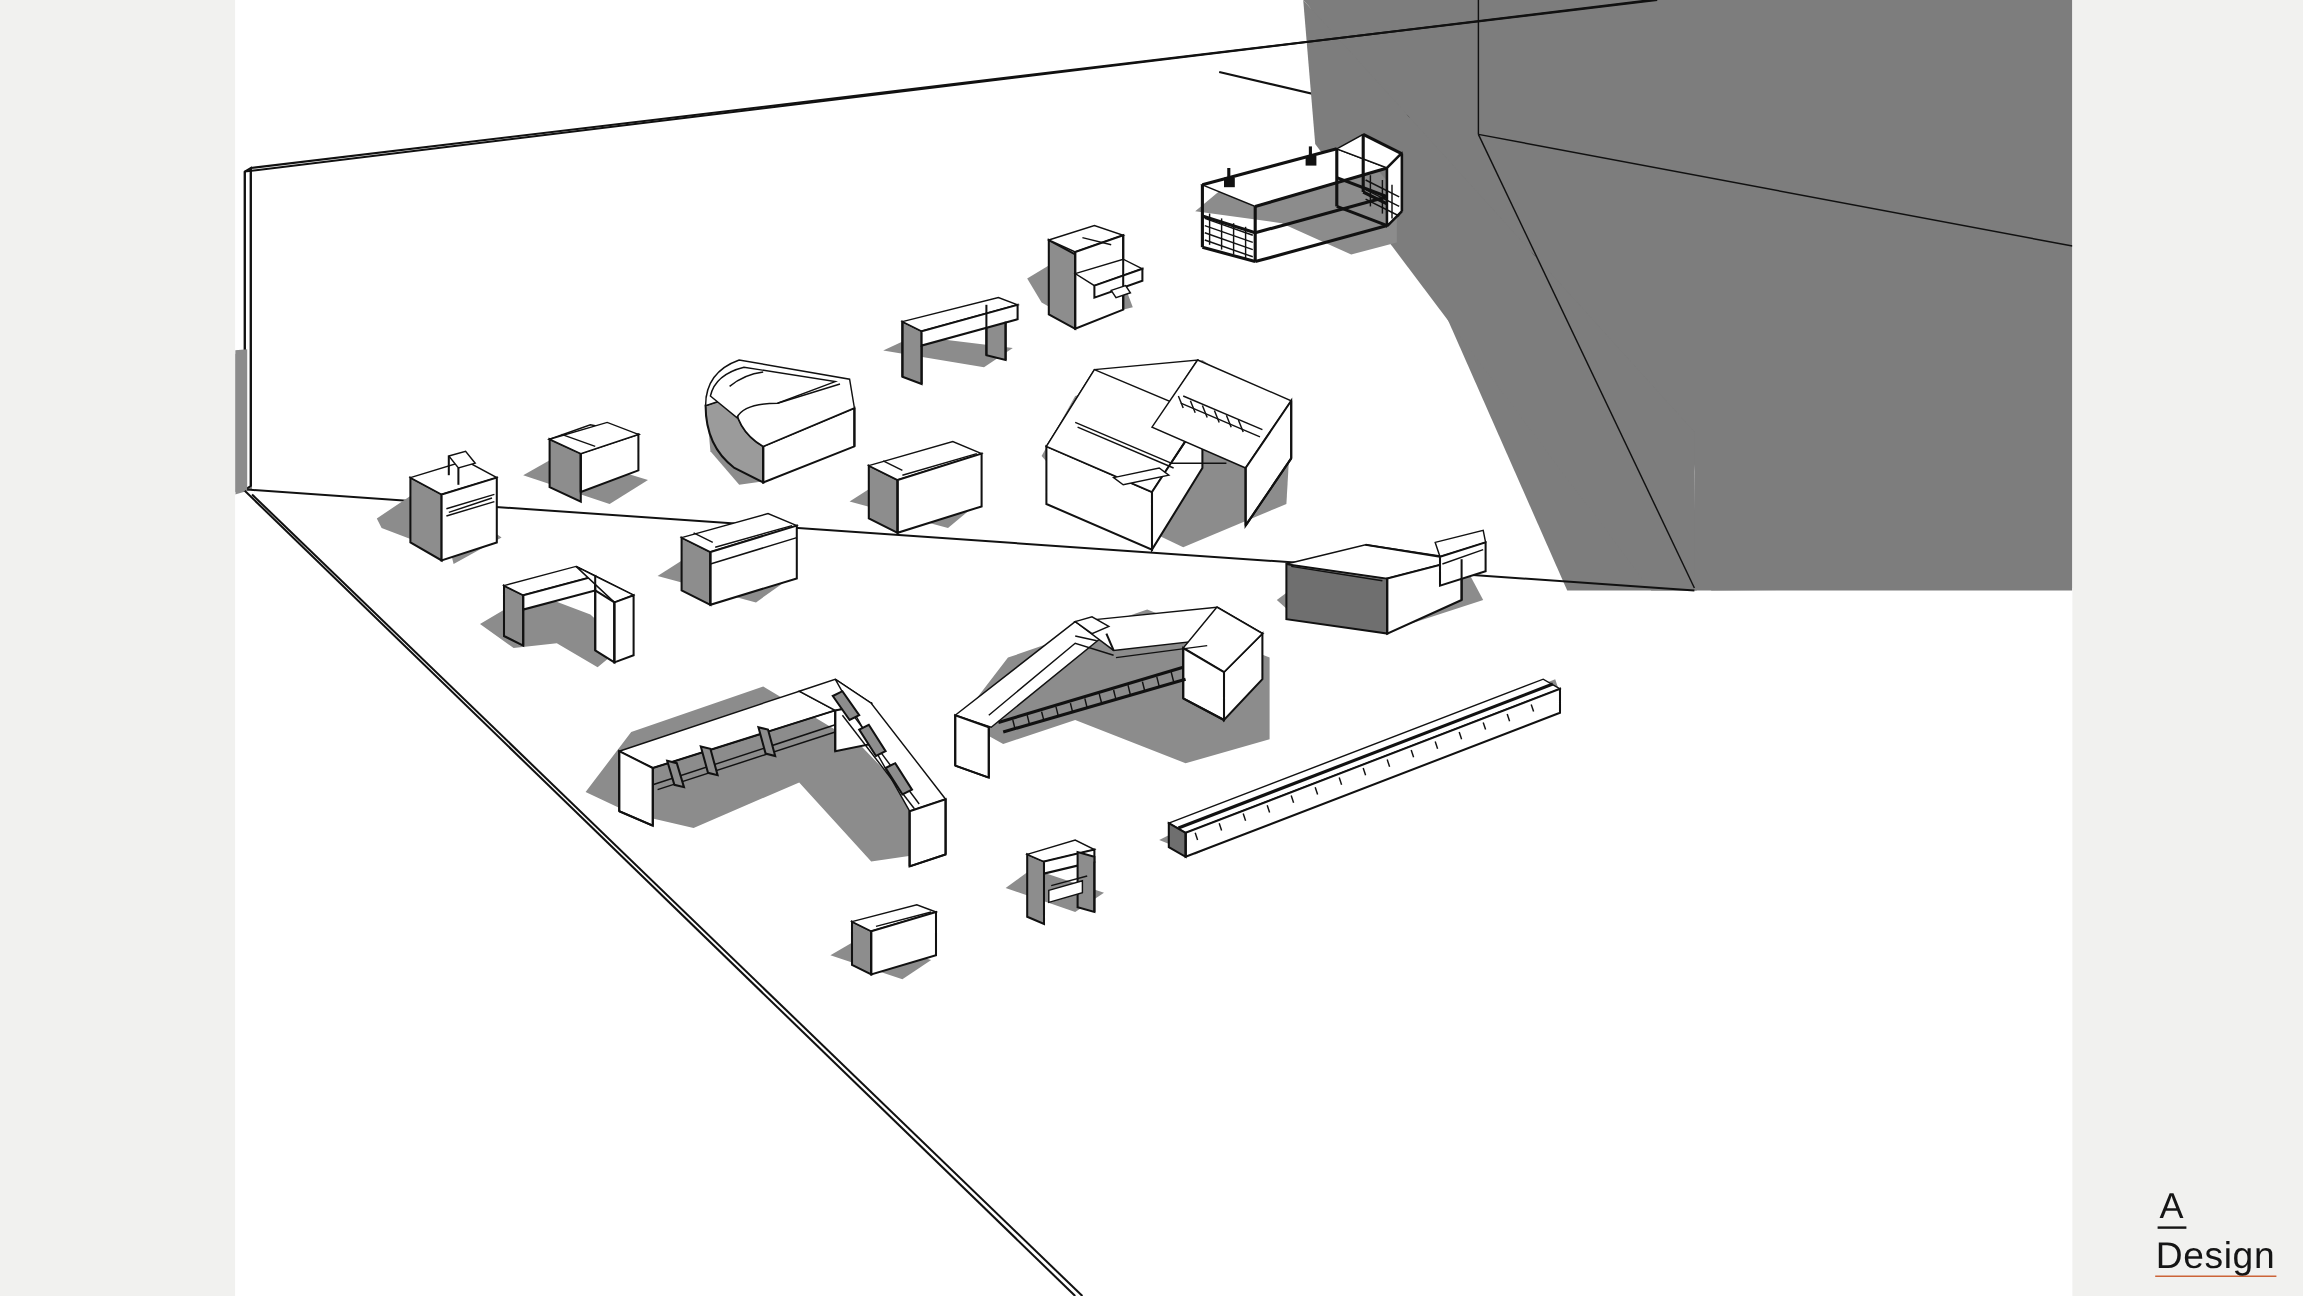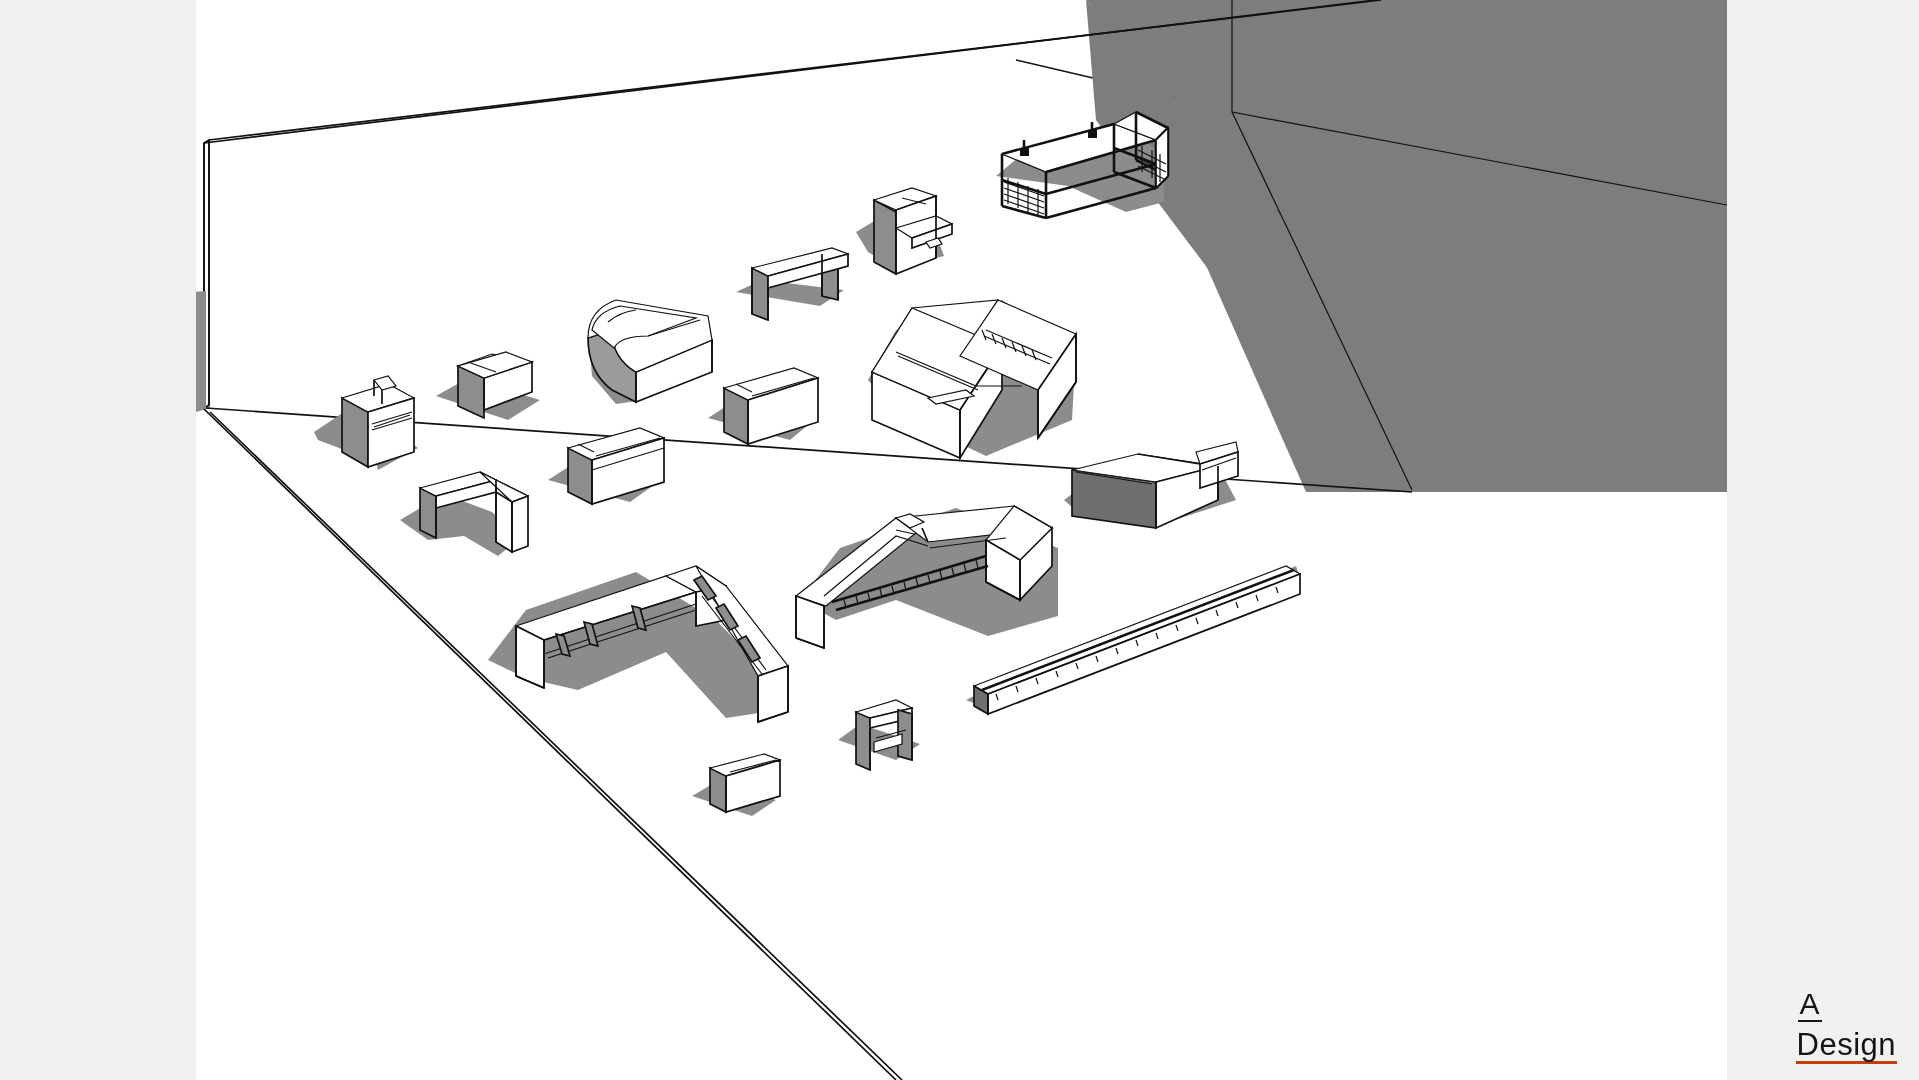--- a/index.html
+++ b/index.html
@@ -52,21 +52,21 @@
     border-bottom: 2.5px solid #151515;
     display: inline-block;
     padding: 0 2px 1px 2px;
     margin-left: 2px;
   }
   #logo-block .logo-word {
     font-family: "Liberation Sans", sans-serif;
     font-size: 31px;
     font-weight: 400;
     letter-spacing: 0.5px;
-    border-bottom: 3px solid #c2410c;
+    border-bottom: 1px solid #c2410c;
     display: inline-block;
     padding: 2px 1px 1px 1px;
     margin-top: 5px;
   }
   .row-a { display:block; }
   .row-d { display:block; }
 </style>
 </head>
 <body>
 

